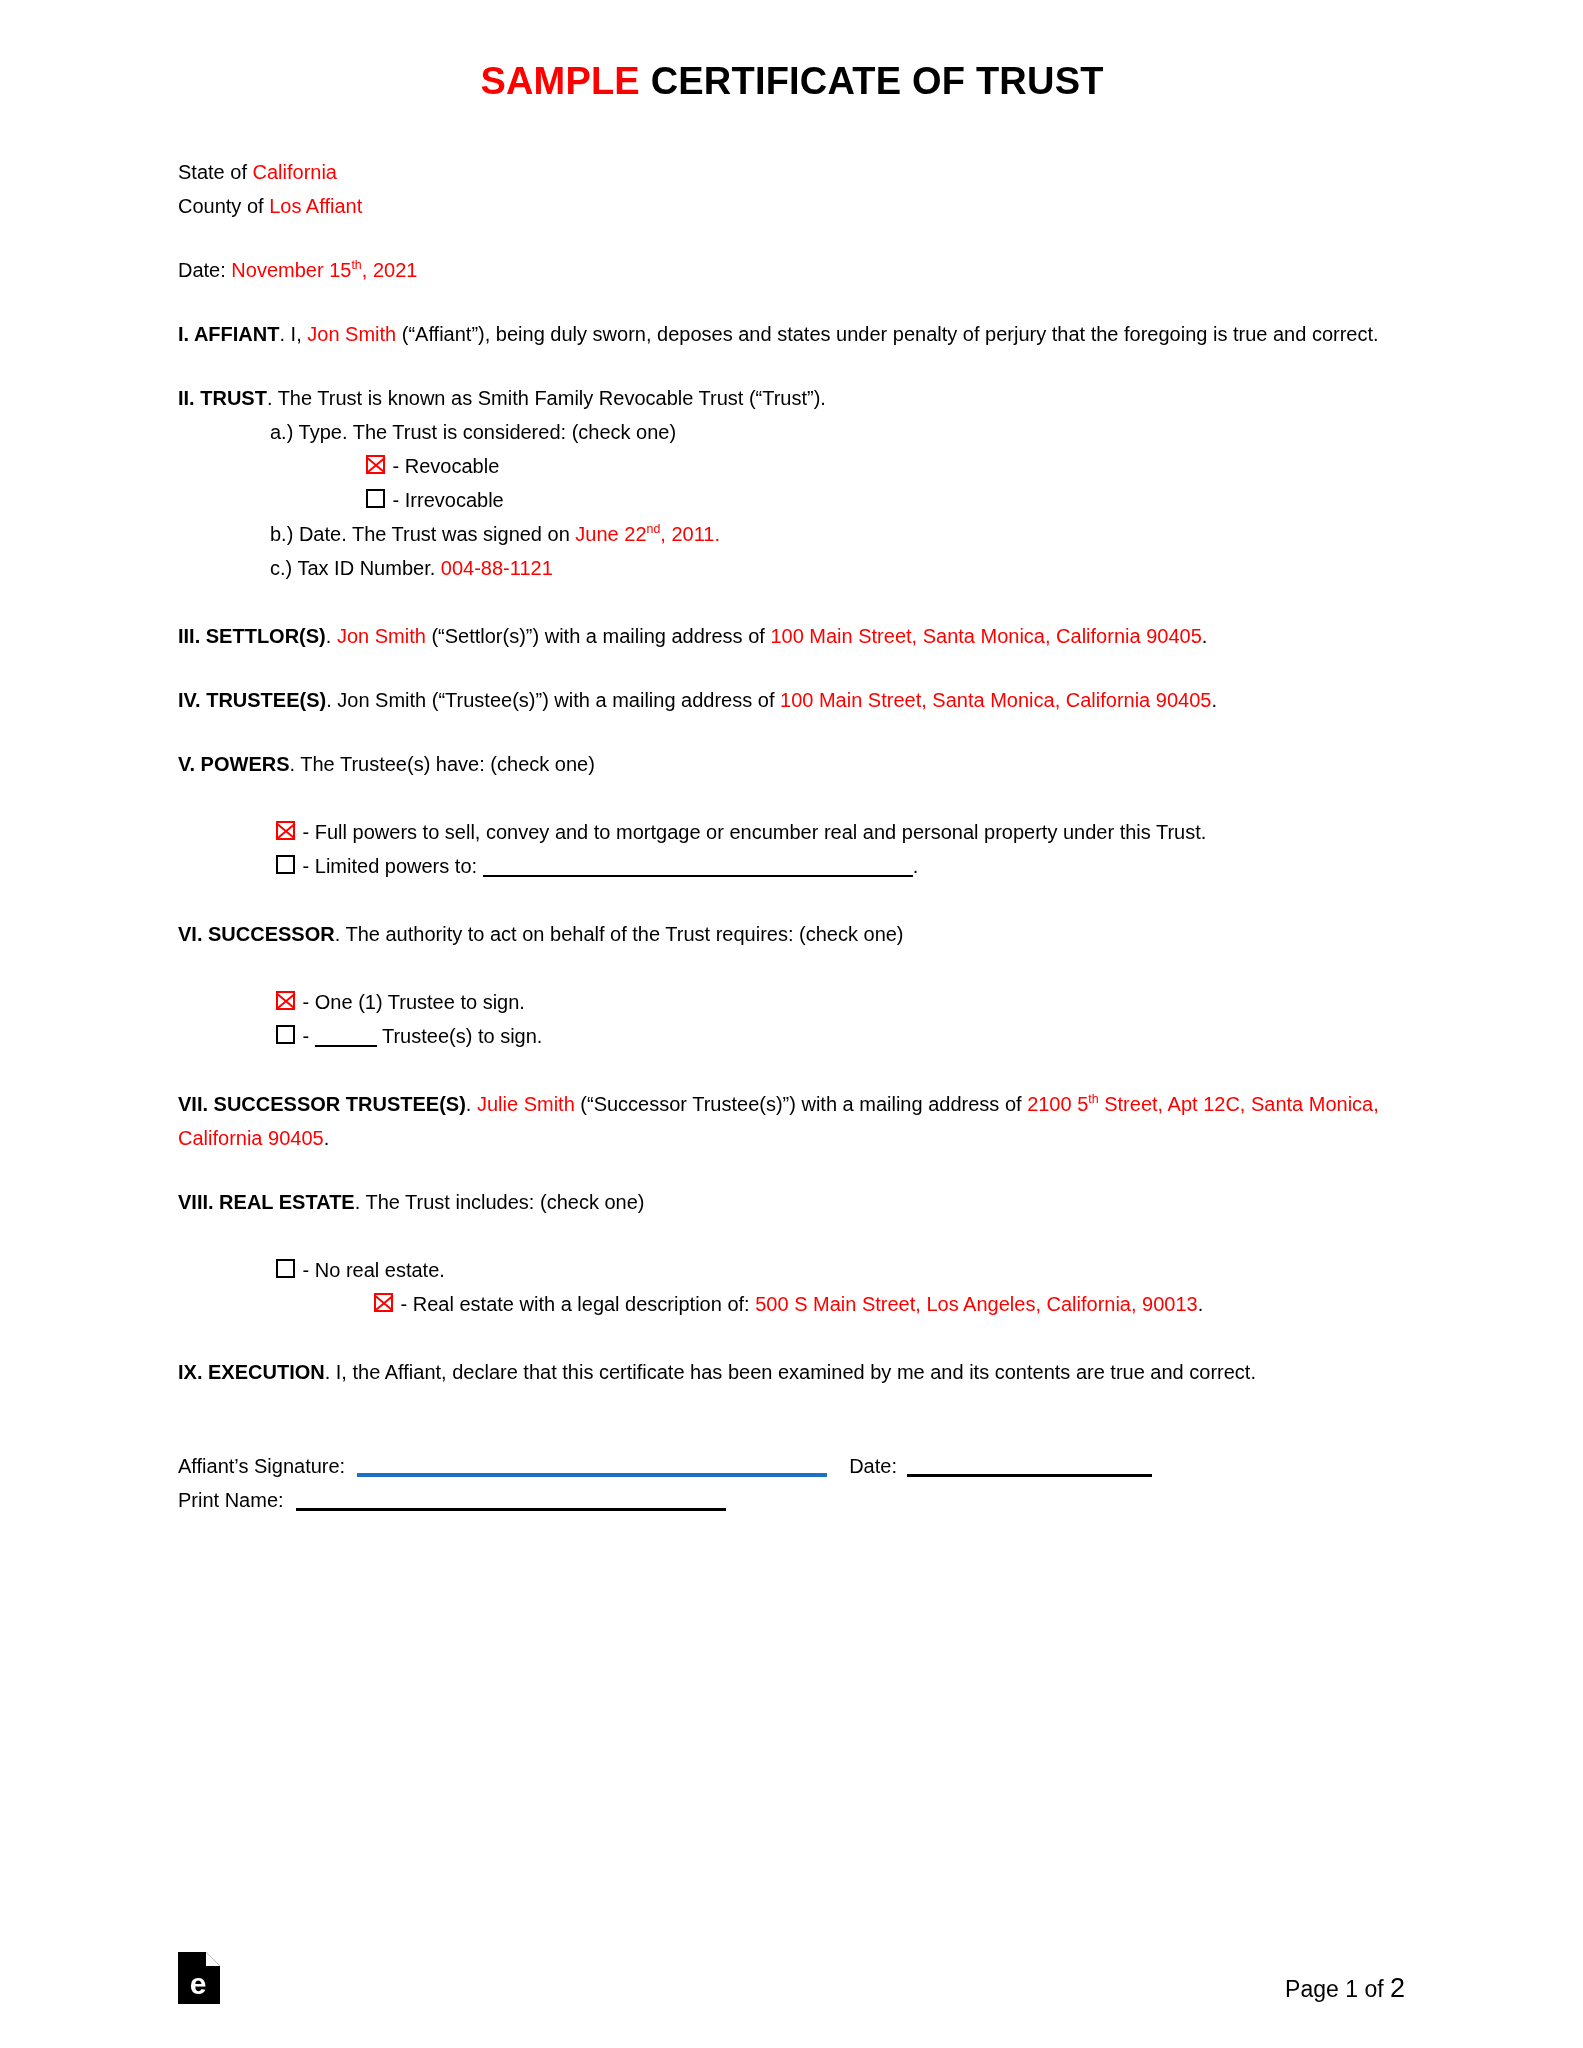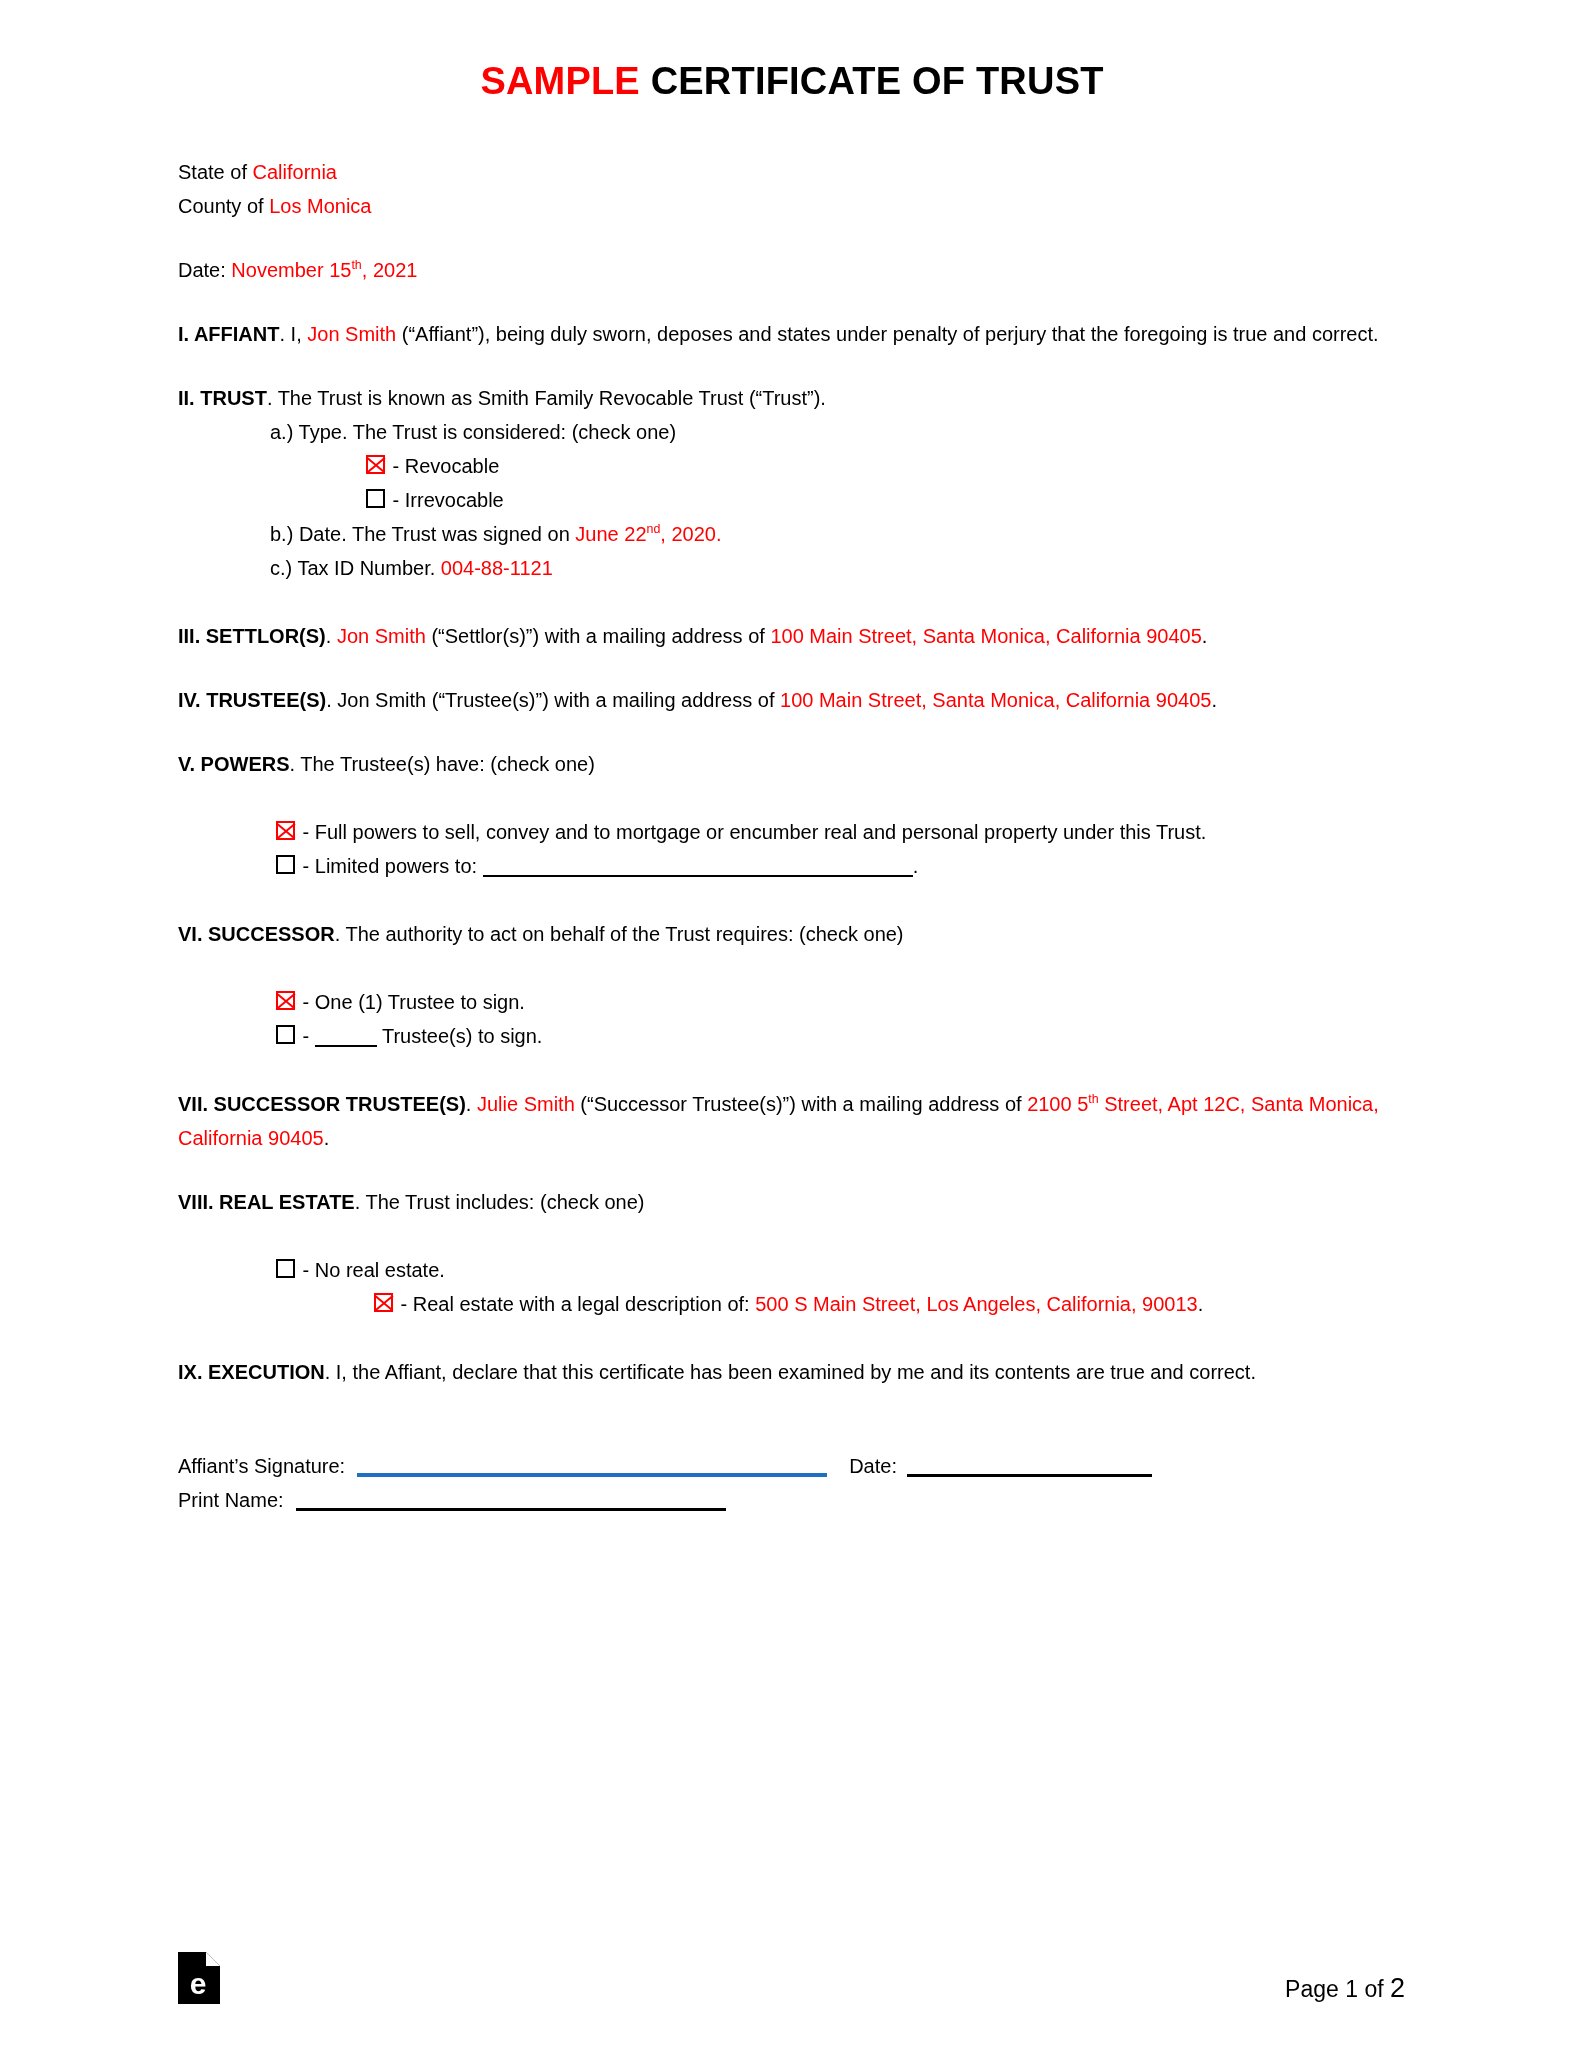--- a/index.html
+++ b/index.html
@@ -135,37 +135,37 @@
 <div class="page">
 
   <div class="page-inner">
 
     <h1 class="doc-title"><span class="red">SAMPLE</span><span> CERTIFICATE OF TRUST</span></h1>
 
     <div class="body-text">
 
       <div class="para">
         <div class="line"><span>State of </span><span class="red">California</span></div>
-        <div class="line"><span>County of </span><span class="red">Los Monica</span></div>
+        <div class="line"><span>County of </span><span class="red">Los Affiant</span></div>
       </div>
 
       <div class="para"><span>Date: </span><span class="red"><span>November 15</span><sup>th</sup><span>, 2021</span></span></div>
 
       <div class="para"><span class="b">I. AFFIANT</span><span>. I, </span><span class="red">Jon Smith</span><span> (“Affiant”), being duly sworn, deposes and states under penalty of perjury that the foregoing is true and correct.</span></div>
 
       <div class="para tight">
         <div class="line"><span class="b">II. TRUST</span><span>. The Trust is known as Smith Family Revocable Trust (“Trust”).</span></div>
 
         <div class="line indent-1"><span>a.) </span><span class="u">Type</span><span>. The Trust is considered: (check one)</span></div>
 
         <div class="line indent-2"><span class="cbox checked"></span> <span>- Revocable</span></div>
 
         <div class="line indent-2"><span class="cbox"></span> <span>- Irrevocable</span></div>
 
-        <div class="line indent-1"><span>b.) </span><span class="u">Date</span><span>. The Trust was signed on </span><span class="red"><span>June 22</span><sup>nd</sup><span>, 2020.</span></span></div>
+        <div class="line indent-1"><span>b.) </span><span class="u">Date</span><span>. The Trust was signed on </span><span class="red"><span>June 22</span><sup>nd</sup><span>, 2011.</span></span></div>
 
         <div class="line indent-1"><span>c.) </span><span class="u">Tax ID Number</span><span>. </span><span class="red">004-88-1121</span></div>
       </div>
 
       <div class="gap-md"></div>
 
       <div class="para"><span class="b">III. SETTLOR(S)</span><span>. </span><span class="red">Jon Smith</span><span> (“Settlor(s)”) with a mailing address of </span><span class="red">100 Main Street, Santa Monica, California 90405</span><span>.</span></div>
 
       <div class="para"><span class="b">IV. TRUSTEE(S)</span><span>. Jon Smith (“Trustee(s)”) with a mailing address of </span><span class="red">100 Main Street, Santa Monica, California 90405</span><span>.</span></div>
 

